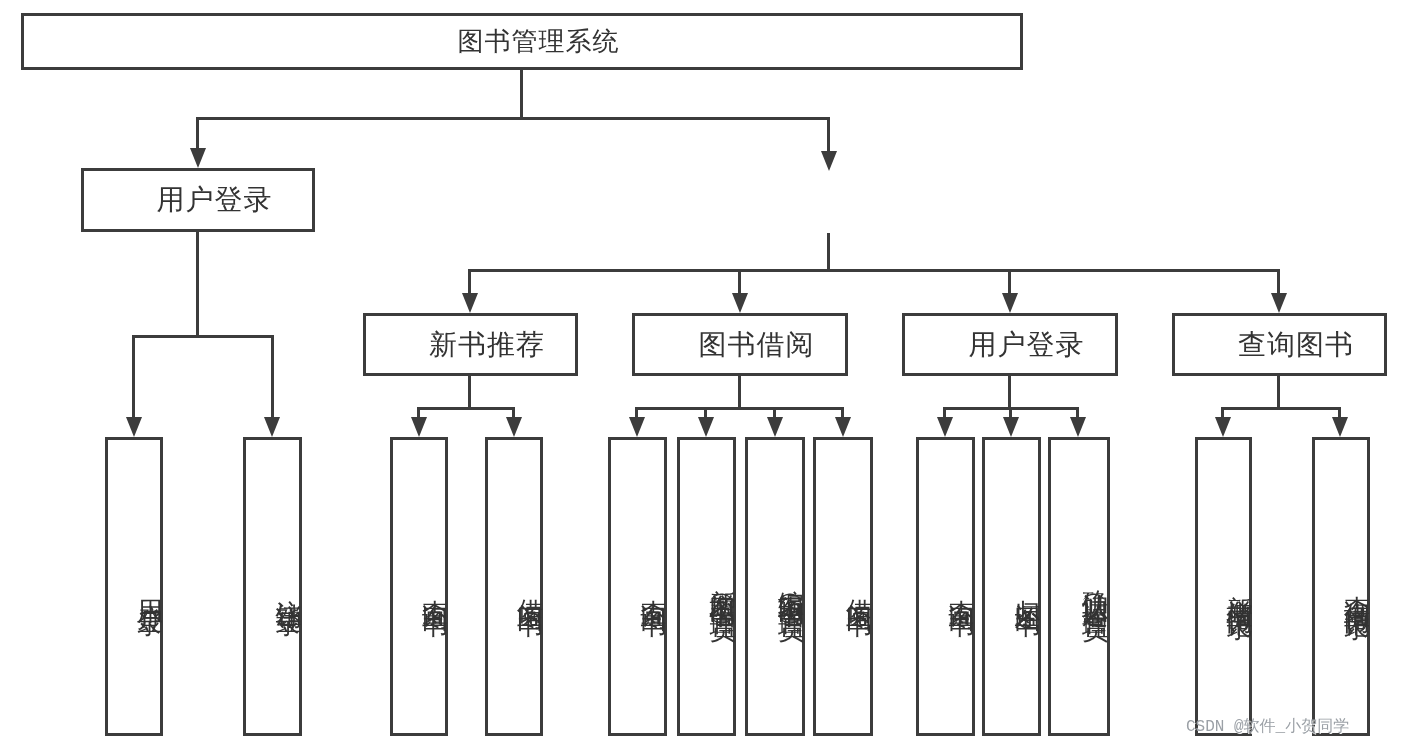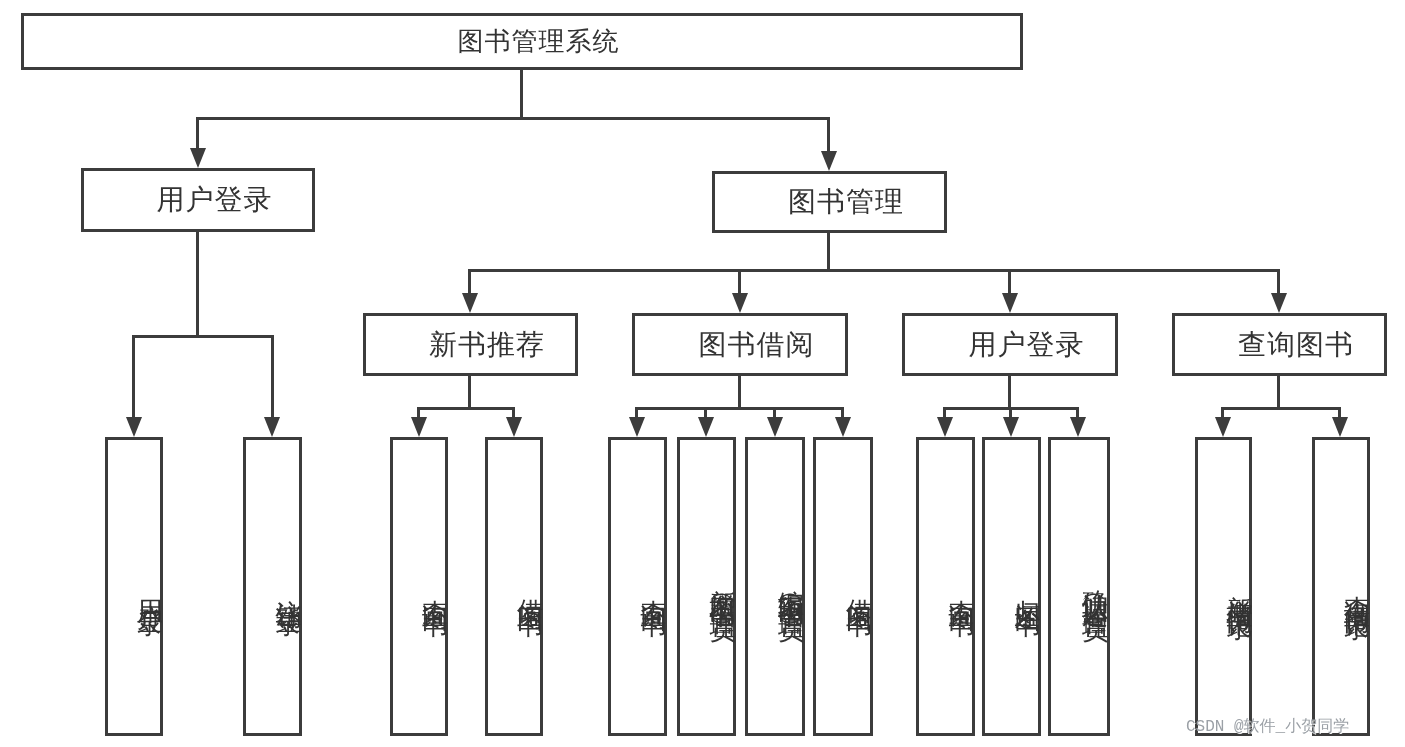--- a/index.html
+++ b/index.html
@@ -109,23 +109,20 @@
   <div class="arrow" style="left:1215px;top:417px"></div>
   <div class="arrow" style="left:1332px;top:417px"></div>
 
   <div class="box h root" style="left:21px;top:13px;width:1002px;height:57px">
     <span>图书管理系统</span>
   </div>
 
   <div class="box h" style="left:81px;top:168px;width:234px;height:64px">
     <span>用户登录</span>
   </div>
-  <div class="box h" style="left:712px;top:171px;width:235px;height:62px">
-    <span>图书管理</span>
-  </div>
 
   <div class="box h" style="left:632px;top:313px;width:216px;height:63px">
     <span>图书借阅</span>
   </div>
   <div class="box h" style="left:363px;top:313px;width:215px;height:63px">
     <span>新书推荐</span>
   </div>
   <div class="box h" style="left:902px;top:313px;width:216px;height:63px">
     <span>用户登录</span>
   </div>

